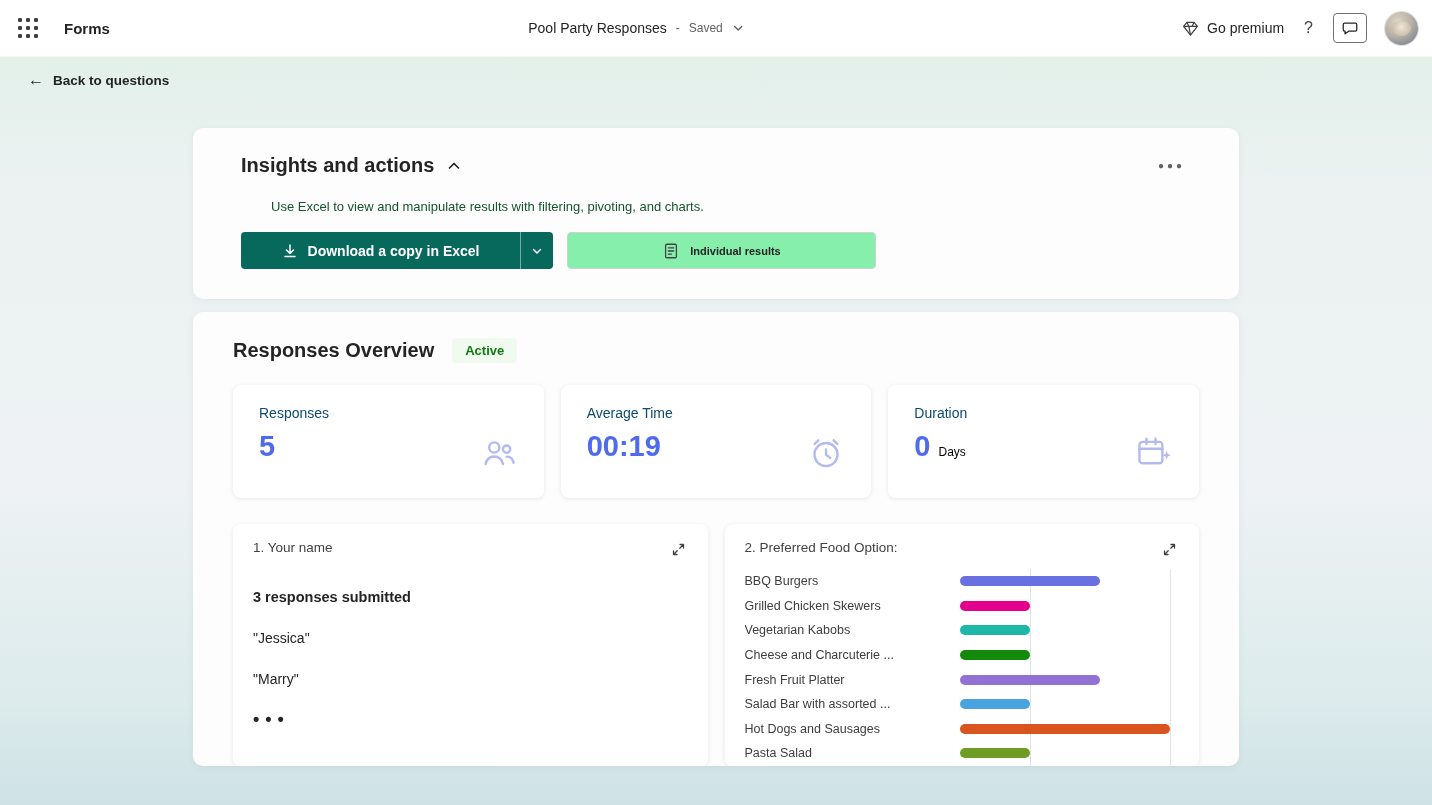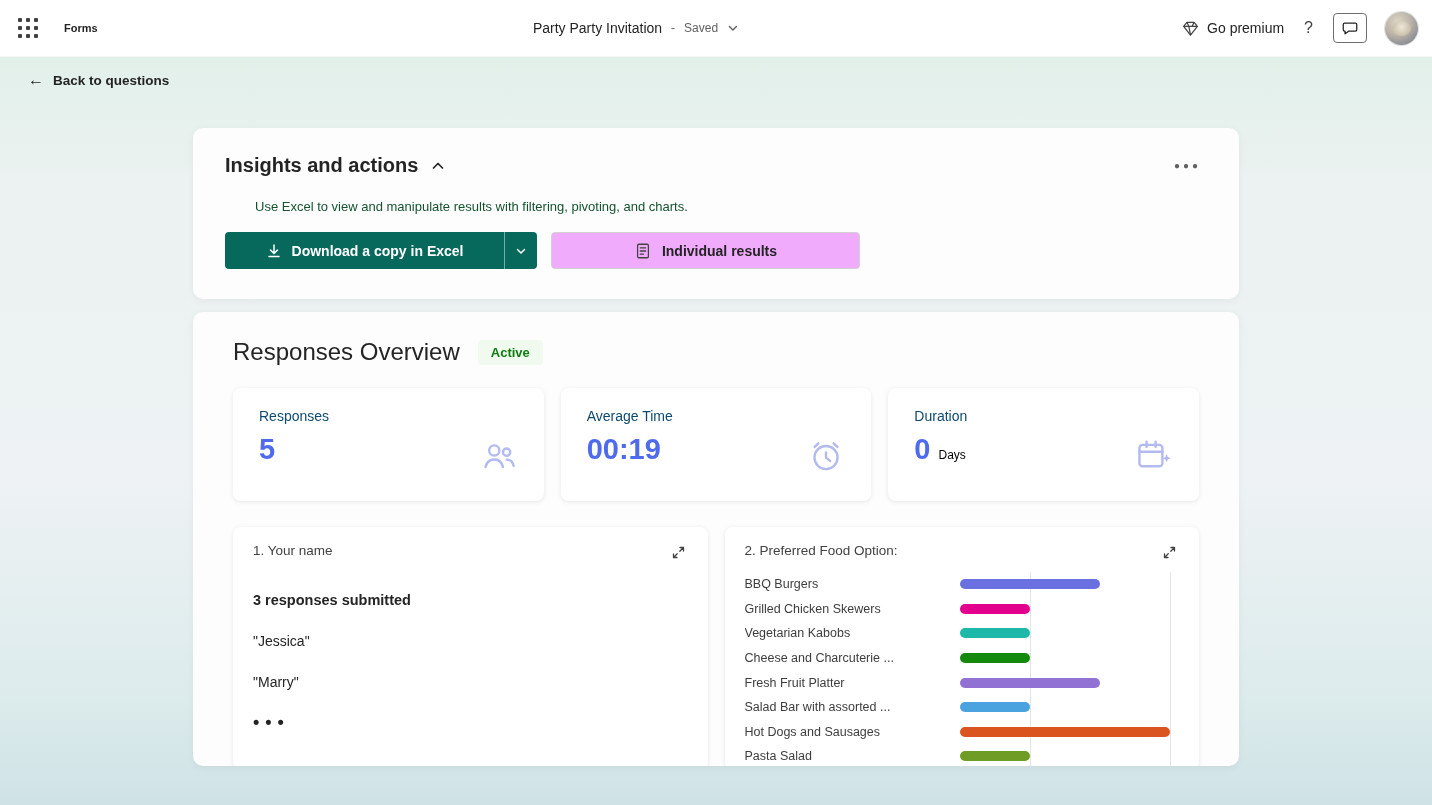--- a/index.html
+++ b/index.html
@@ -7,21 +7,21 @@
   body {
     font-family:"Liberation Sans", sans-serif;
     color:#242424;
     background:linear-gradient(180deg,#ffffff 0px,#ffffff 56px,#e2f0ea 57px,#ebf2f1 180px,#eef2f4 480px,#dcebec 700px,#cfe2e6 805px);
   }
 
   
   .header { height:56px; background:#fff; display:flex; align-items:center; padding:0 14px 0 18px; position:relative; }
   .waffle { width:20px; height:20px; display:grid; grid-template-columns:repeat(3,1fr); gap:3.5px; cursor:pointer; margin-right:26px; }
   .waffle i { width:4px; height:4px; background:#424242; border-radius:1px; }
-  .app-name { font-size:11px; font-weight:700; cursor:pointer; }
+  .app-name { font-size:15px; font-weight:700; cursor:pointer; }
   .doc-center { position:absolute; left:calc(50% - 80px); transform:translateX(-50%); display:flex; align-items:center; gap:9px; }
   .doc-title { font-size:14px; color:#242424; }
   .doc-sep { font-size:12px; color:#616161; }
   .doc-saved { font-size:12px; color:#616161; }
   .header-right { margin-left:auto; display:flex; align-items:center; gap:18px; }
   .premium { display:flex; align-items:center; gap:7px; font-size:14px; color:#242424; cursor:pointer; }
   .help-btn { font-size:16px; color:#424242; cursor:pointer; padding:0 2px; }
   .chat-btn { width:34px; height:30px; border:1px solid #707070; border-radius:4px; background:#fff; display:flex; align-items:center; justify-content:center; cursor:pointer; }
   .avatar { width:33px; height:33px; border-radius:50%; cursor:pointer;
             background:radial-gradient(circle at 38% 30%, #ded6c6 0%, #b9b2a6 45%, #8d9096 75%, #6f737a 100%);
@@ -32,40 +32,40 @@
   
   .back-row { padding:16px 0 0 28px; display:flex; align-items:center; gap:9px; cursor:pointer; width:max-content; }
   .back-arrow { font-size:16px; color:#242424; line-height:1; }
   .back-label { font-size:13.5px; font-weight:700; color:#242424; }
 
   
   .main { width:1046px; margin:40px auto 0; }
   .card { background:#fdfdfd; border-radius:10px; box-shadow:0 2px 8px rgba(0,0,0,0.05); }
 
   
-  .insights { padding:26px 32px 30px; }
+  .insights { padding:26px 48px 30px; }
   .insights-head { display:flex; align-items:center; }
   .insights-title { font-size:20px; font-weight:700; }
   .collapse-btn { margin-left:12px; cursor:pointer; display:flex; align-items:center; }
   .more-btn { margin-left:auto; color:#616161; font-size:10px; letter-spacing:3px; cursor:pointer; padding:4px 6px; }
   .insights-desc { margin-top:22px; font-size:13px; color:#14532d;margin-left:30px; }
   .btn-row { margin-top:18px; display:flex; gap:14px; }
   .split-btn { display:flex; height:37px; border-radius:4px; overflow:hidden; cursor:pointer; }
   .split-main { background:#07685c; color:#fff; display:flex; align-items:center; justify-content:center; gap:10px;
                 font-size:14px; font-weight:700; min-width:279px; padding:0 16px; }
   .split-drop { background:#07685c; width:33px; display:flex; align-items:center; justify-content:center;
                 border-left:1px solid rgba(255,255,255,0.45); cursor:pointer; }
-  .outline-btn { min-width:309px; height:37px; background:#f0abfc; border:1px solid #d1d1d1; border-radius:4px;
-                 display:flex; align-items:center; justify-content:center; gap:10px; font-size:14px; font-weight:700;
+  .outline-btn { min-width:309px; height:37px; background:#86efac; border:1px solid #d1d1d1; border-radius:4px;
+                 display:flex; align-items:center; justify-content:center; gap:10px; font-size:11px; font-weight:700;
                  color:#242424; cursor:pointer; font-family:inherit; }
 
   
   .overview { margin-top:13px; padding:26px 40px 0; height:454px; overflow:hidden; }
   .overview-head { display:flex; align-items:center; gap:18px; }
-  .overview-title { font-size:24px; font-weight:400; }
+  .overview-title { font-size:20px; font-weight:700; }
   .badge { background:#f0faef; color:#107c10; font-size:13px; font-weight:600; padding:5px 13px; border-radius:4px; }
 
   .stats { margin-top:22px; display:flex; gap:17px; }
   .stat-card { flex:1; height:113px; background:#fff; border-radius:8px; box-shadow:0 1px 5px rgba(0,0,0,0.09);
                padding:20px 26px; position:relative; }
   .stat-label { font-size:14px; color:#0c4a6e; }
   .stat-value { margin-top:9px; font-size:29px; font-weight:700; color:#4f6bed; display:flex; align-items:baseline; }
   .stat-unit { font-size:12px; font-weight:400; color:#000000; margin-left:8px; }
   .stat-icon { position:absolute; right:26px; bottom:22px; color:#b3baf1; }
 
@@ -100,21 +100,21 @@
       <i></i>
       <i></i>
       <i></i>
       <i></i>
       <i></i>
       <i></i>
   </div>
   <div class="app-name">Forms</div>
 
   <div class="doc-center">
-    <span class="doc-title">Party Party Invitation</span>
+    <span class="doc-title">Pool Party Responses</span>
     <span class="doc-sep">-</span>
     <span class="doc-saved">Saved</span>
     <span style="display:flex;">
       <svg width="12" height="12" viewBox="0 0 12 12" fill="none" stroke="#616161" stroke-width="1.4" stroke-linecap="round" stroke-linejoin="round">
           <path d="M2.5 4.5 6 8l3.5-3.5"></path>
         </svg>
     </span>
   </div>
 
   <div class="header-right">

